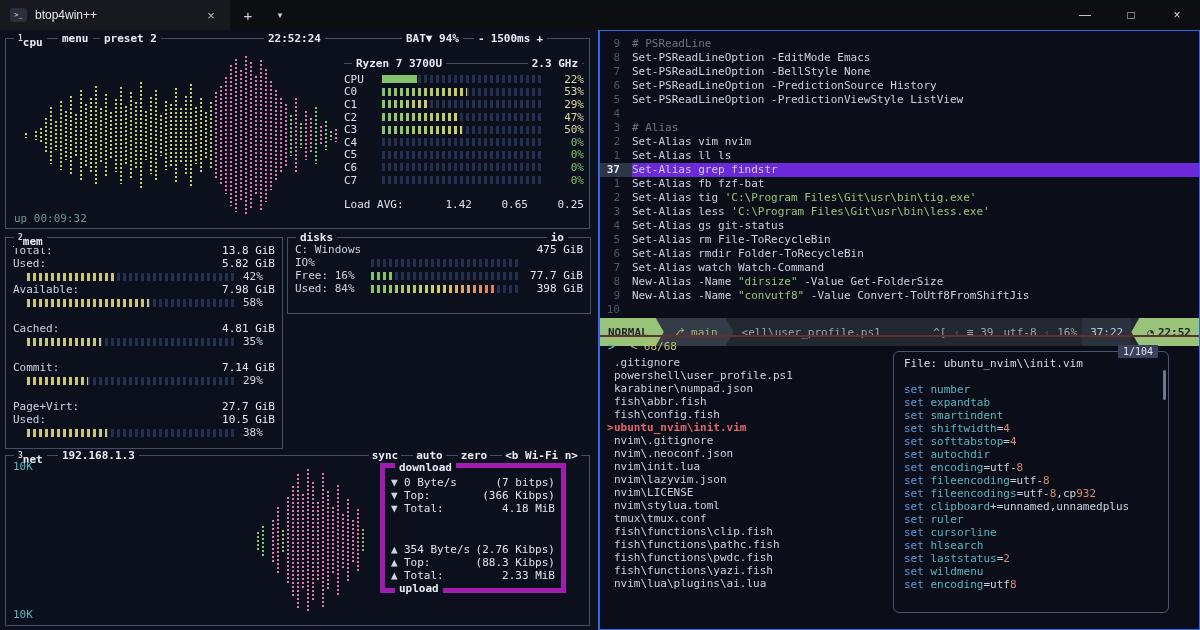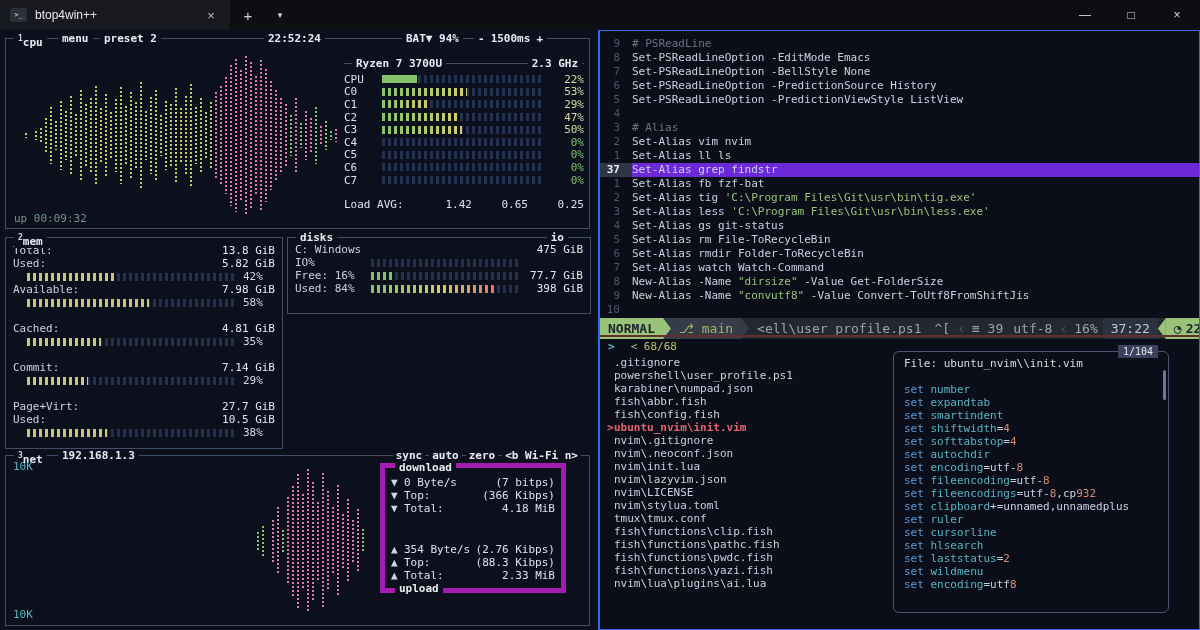--- a/index.html
+++ b/index.html
@@ -63,41 +63,41 @@
   .mvalue{margin-left:auto;color:#e3e8f2}
   .meterline{padding-left:8px}
   .mpct{width:32px;text-align:left;color:#d2d8e4}
 
   .disk-rows{padding:5px 7px 0 7px}
   .dline{display:flex;align-items:center;height:13px}
   .dlabel{width:70px;color:#ccd3e0;white-space:nowrap}
   .dvalue{width:58px;text-align:right;color:#e3e8f2;white-space:nowrap}
 
   .scale-label{position:absolute;left:7px;color:#56b6c2}
-  .net-buttons{position:absolute;top:-7px;right:8px;display:flex;gap:4px}
+  .net-buttons{position:absolute;top:-7px;right:8px;display:flex;gap:12px}
   .btitle-inline{background:#0c101d;padding:0 3px;color:#e7ebf4;font-weight:bold;line-height:13px;white-space:pre}
   .dlul{position:absolute;left:374px;top:7px;width:186px;height:130px;border:5px solid #a21caf;padding:8px 6px 0 6px}
   .dlul .btitle{background:#0c101d}
   .nrow{display:flex;align-items:center;height:13px;white-space:pre}
   .narrow{width:13px;color:#cdd5e4}
   .nlabel{color:#dbe2ef}
   .nvalue{margin-left:auto;color:#dbe2ef}
   .ul-rows{margin-top:28px}
 
   
   .vim{position:absolute;left:0;right:0;top:0;height:287px;padding-top:6px;overflow:hidden}
   .vline{display:flex;height:14px;line-height:14px;white-space:pre}
   .lnum{width:32px;text-align:right;padding-right:12px;color:#4d5768;flex:none}
   .vline.cur{background:#6d28d9}
   .vline.cur .lnum{color:#e8ecf4;font-weight:bold;background:#2e3546}
   .ltext{white-space:pre}
   .cmt{color:#6b7382}.str{color:#98c379}
   .kw{color:#5b9bd8}.opt{color:#56b6c2}.num{color:#d98a70}
 
-  .statusline{position:absolute;left:0;right:0;top:287px;height:21px;background:#23272f;display:flex;align-items:stretch;font-size:13px;white-space:pre;overflow:hidden}
+  .statusline{position:absolute;left:0;right:0;top:287px;height:28px;background:#23272f;display:flex;align-items:stretch;font-size:11px;white-space:pre;overflow:hidden}
   .seg{display:flex;align-items:center;padding:0 8px}
   .seg-mode{background:#98c379;color:#1e222a;font-weight:bold}
   .seg-branch{background:#353c47;color:#a3b36b}
   .seg-file{color:#9aa3b0}
   .sl-plain{display:flex;align-items:center;color:#9aa3b0;padding:0 5px}
   .sl-sep{display:flex;align-items:center;color:#555e6e;padding:0 2px}
   .seg-pos{background:#2c323d;color:#c3cad6;display:flex;align-items:center;padding:0 8px}
   .seg-clock{background:#98c379;color:#1e222a;font-weight:bold;display:flex;align-items:center;padding:0 8px;gap:4px}
   .tri{width:8px;position:relative;flex:none}
   .tri::before{content:"";position:absolute;inset:0;clip-path:polygon(0 0,100% 50%,0 100%)}

